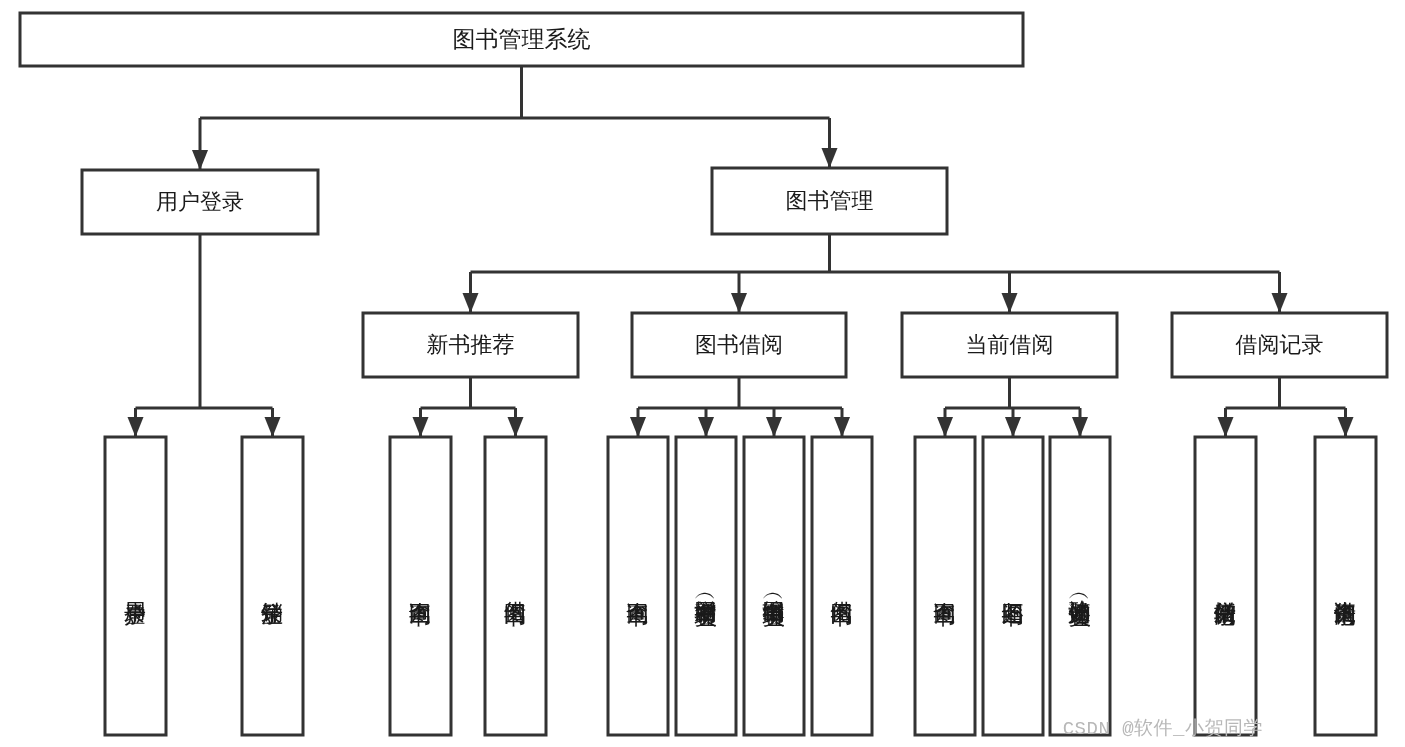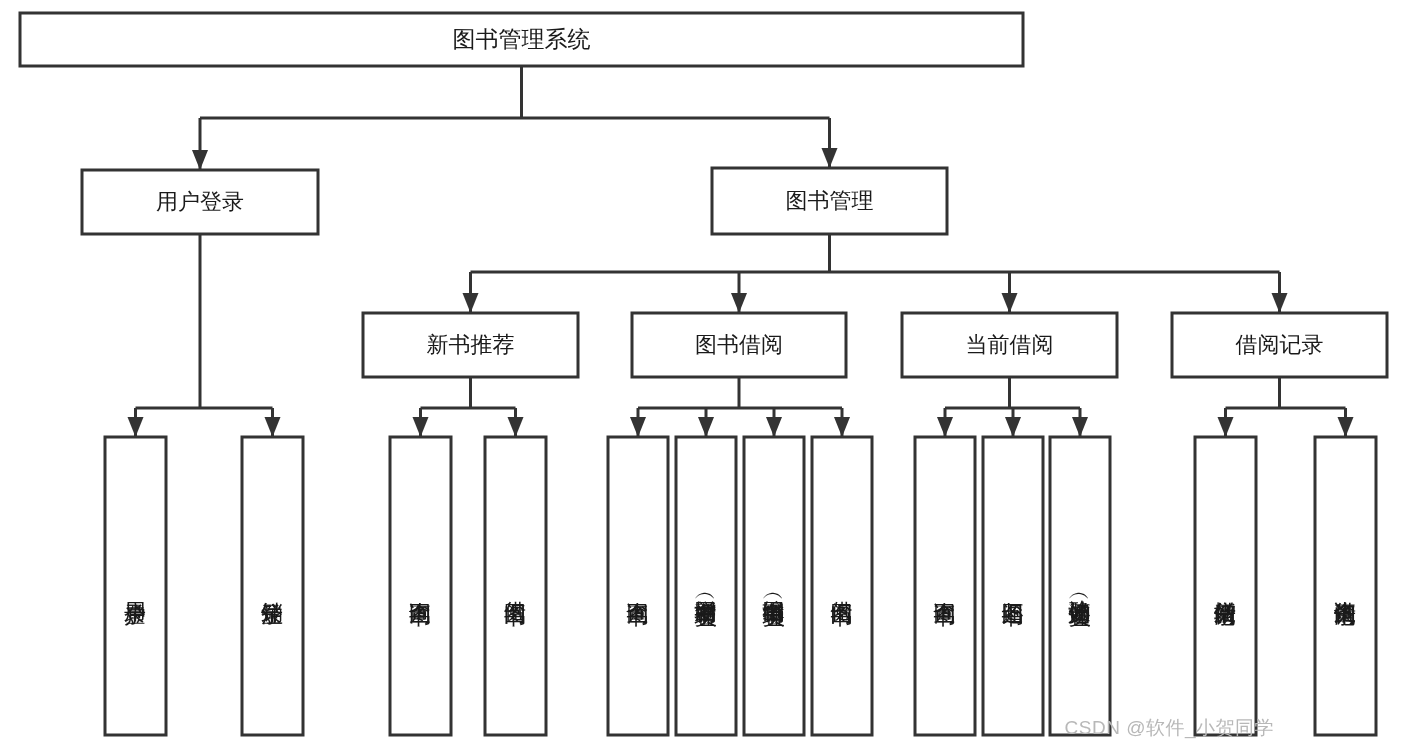--- a/index.html
+++ b/index.html
@@ -70,23 +70,23 @@
     text-orientation: upright;
     display: flex;
     align-items: center;
     justify-content: center;
     letter-spacing: 1px;
     pointer-events: none;
     white-space: nowrap;
   }
   .watermark {
     position: absolute;
-    right: 13px;
+    right: 24px;
     bottom: 6px;
-    font-family: Liberation Sans, sans-serif;
+    font-family: Liberation Mono, monospace;
     font-size: 19px;
     color: #b8b8b8;
     letter-spacing: 0.5px;
     user-select: none;
     white-space: nowrap;
     margin-top: 40px;
   }
 </style>
 </head>
 <body>

